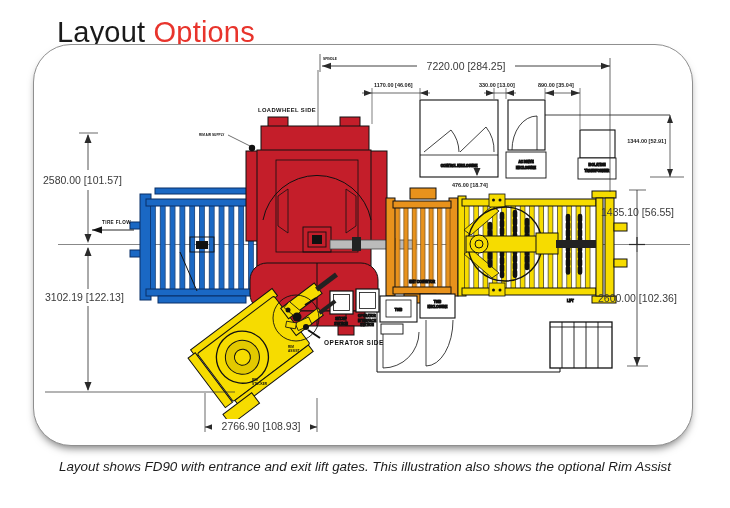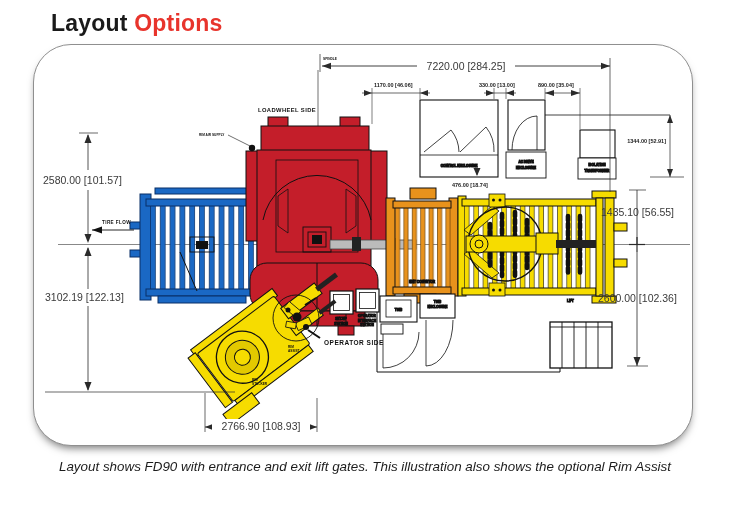--- a/index.html
+++ b/index.html
@@ -1,19 +1,19 @@
 <!DOCTYPE html>
 <html><head>
 <meta charset="utf-8">
 <style>
   html,body{margin:0;padding:0;background:#fff;}
   .page{position:relative;width:730px;height:508px;background:#fff;overflow:hidden;
         font-family:"Liberation Sans",sans-serif;}
-  .title{position:absolute;left:47px;top:6px;font-size:23px;font-weight:bold;
-         letter-spacing:.2px;margin:4px;color:#1a1a1a;}
+  .title{position:absolute;left:47px;top:6px;font-size:29px;font-weight:normal;
+         letter-spacing:.2px;margin:10px;color:#1a1a1a;}
   .title .accent{color:#e8342c;}
   .panel{position:absolute;left:33px;top:44px;width:658px;height:400px;
          border:1.5px solid #8f8f8f;border-radius:38px;background:#fff;
          box-shadow:0 5px 8px -3px rgba(0,0,0,.55);}
   .caption{position:absolute;left:0;top:456px;width:730px;text-align:center;
            font-style:italic;font-size:13.4px;line-height:22px;color:#1c1c1c;}
   svg{position:absolute;left:0;top:0;}
   svg text{font-family:"Liberation Sans",sans-serif;fill:#2a2a2a;}
   .dimtxt{font-size:10.5px;fill:#3a3a3a;}
   .smdim{font-size:5.5px;fill:#222;font-weight:bold;}

